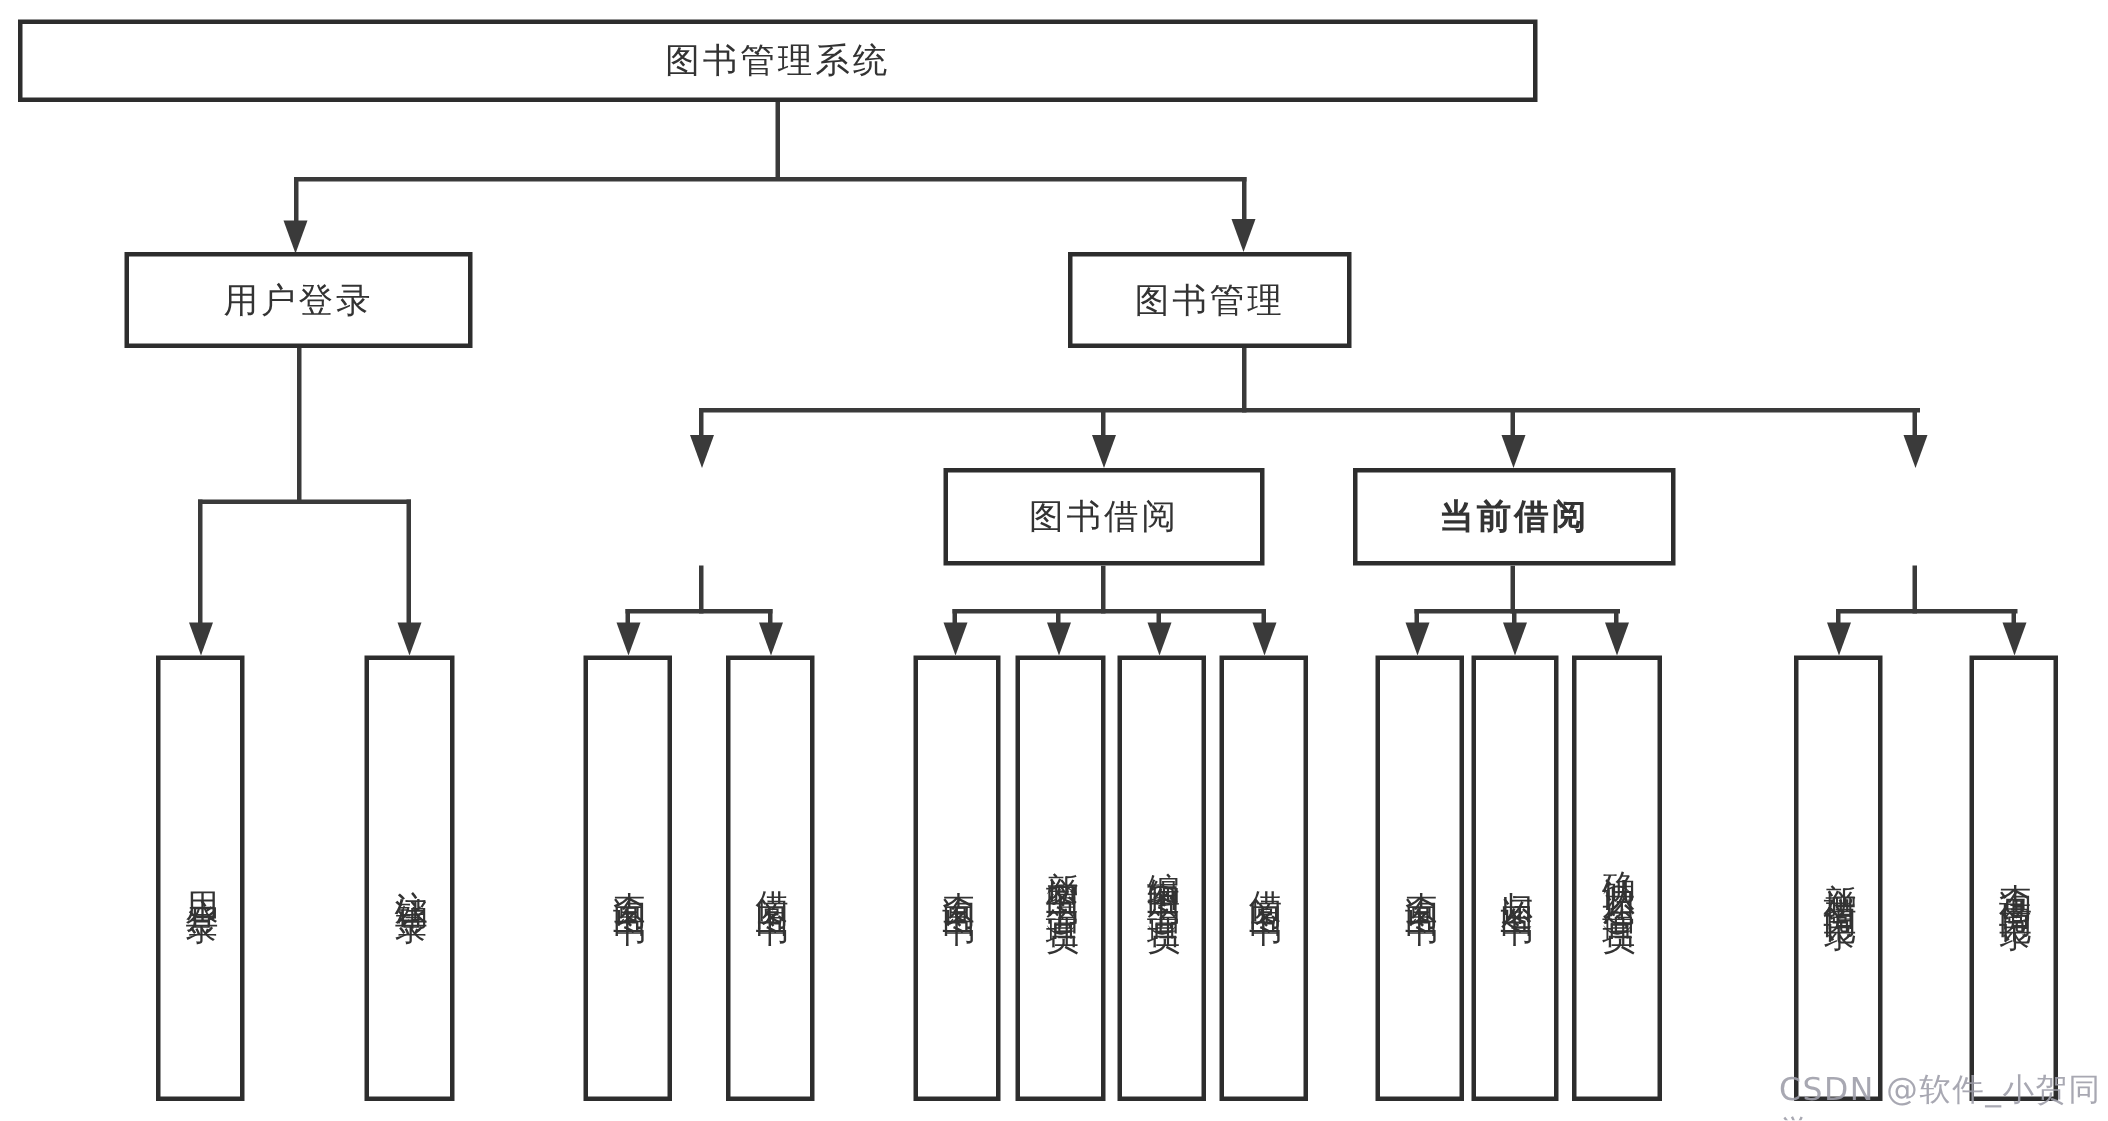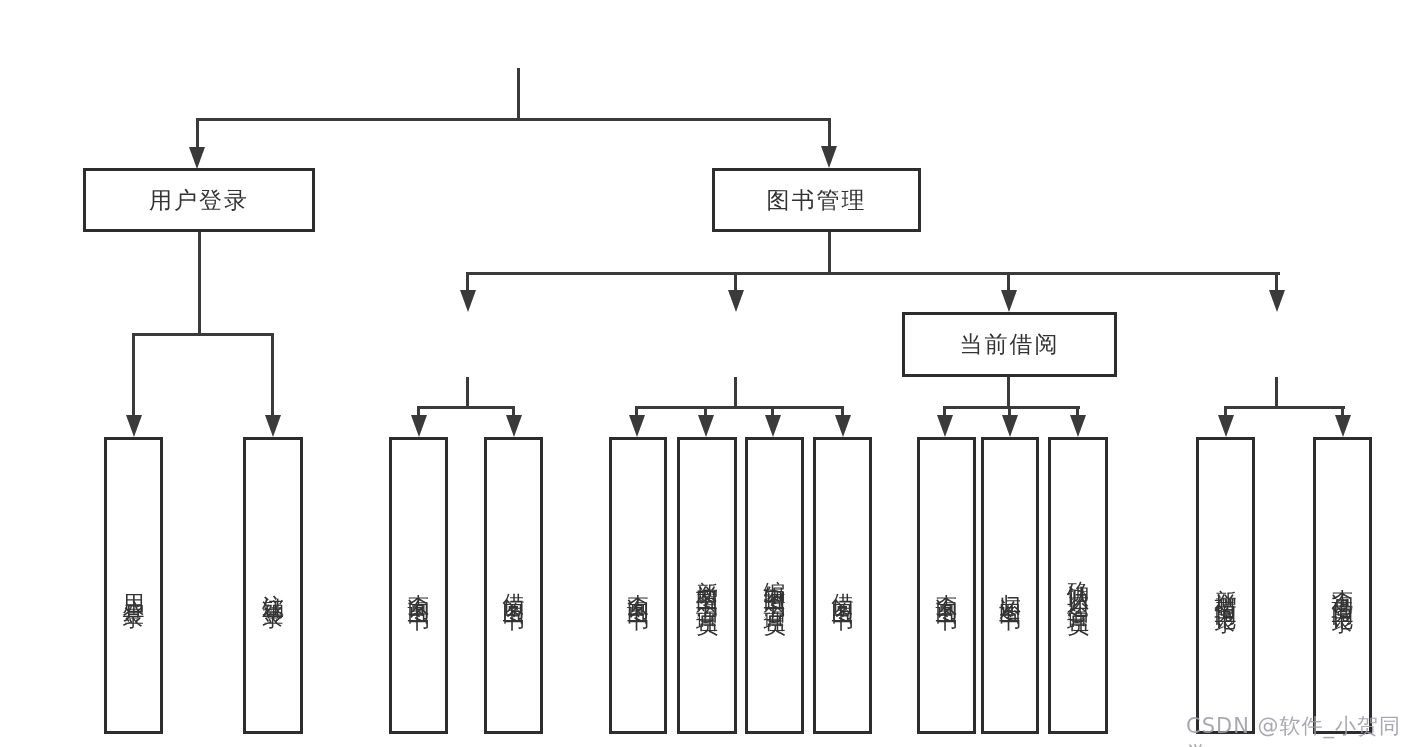--- a/index.html
+++ b/index.html
@@ -85,32 +85,38 @@
   <div class="vl" style="left:1076px;top:406px;height:12px;"></div>
   <div class="ar" style="left:1070px;top:415px;"></div>
 
   <div class="vl" style="left:1275px;top:377px;height:32px;"></div>
   <div class="hl" style="left:1224px;top:406px;width:121px;"></div>
   <div class="vl" style="left:1224px;top:406px;height:12px;"></div>
   <div class="ar" style="left:1218px;top:415px;"></div>
   <div class="vl" style="left:1341px;top:406px;height:12px;"></div>
   <div class="ar" style="left:1335px;top:415px;"></div>
 
+  <div class="bx bx-h" style="left:12px;top:13px;width:1013px;height:55px;">
+    <span>图书管理系统</span>
+  </div>
 
   <div class="bx bx-h" style="left:83px;top:168px;width:232px;height:64px;">
     <span>用户登录</span>
   </div>
 
-  <div class="bx bx-h" style="left:712px;top:168px;width:209px;height:64px;">
+  <div class="bx bx-h" style="left:712px;top:168px;width:189px;height:64px;">
     <span>图书管理</span>
   </div>
 
 
+  <div class="bx bx-h" style="left:629px;top:312px;width:214px;height:65px;">
+    <span>图书借阅</span>
+  </div>
 
-  <div class="bx bx-h" style="left:902px;top:312px;width:215px;height:65px;">
+  <div class="bx bx-h" style="left:902px;top:312px;width:215px;height:65px;font-weight:bold;">
     <span>当前借阅</span>
   </div>
 
 
   <div class="bx bx-v" style="left:104px;top:437px;width:59px;height:297px;">
     <span>用户登录</span>
   </div>
 
   <div class="bx bx-v" style="left:243px;top:437px;width:60px;height:297px;">
     <span>注销登录</span>

